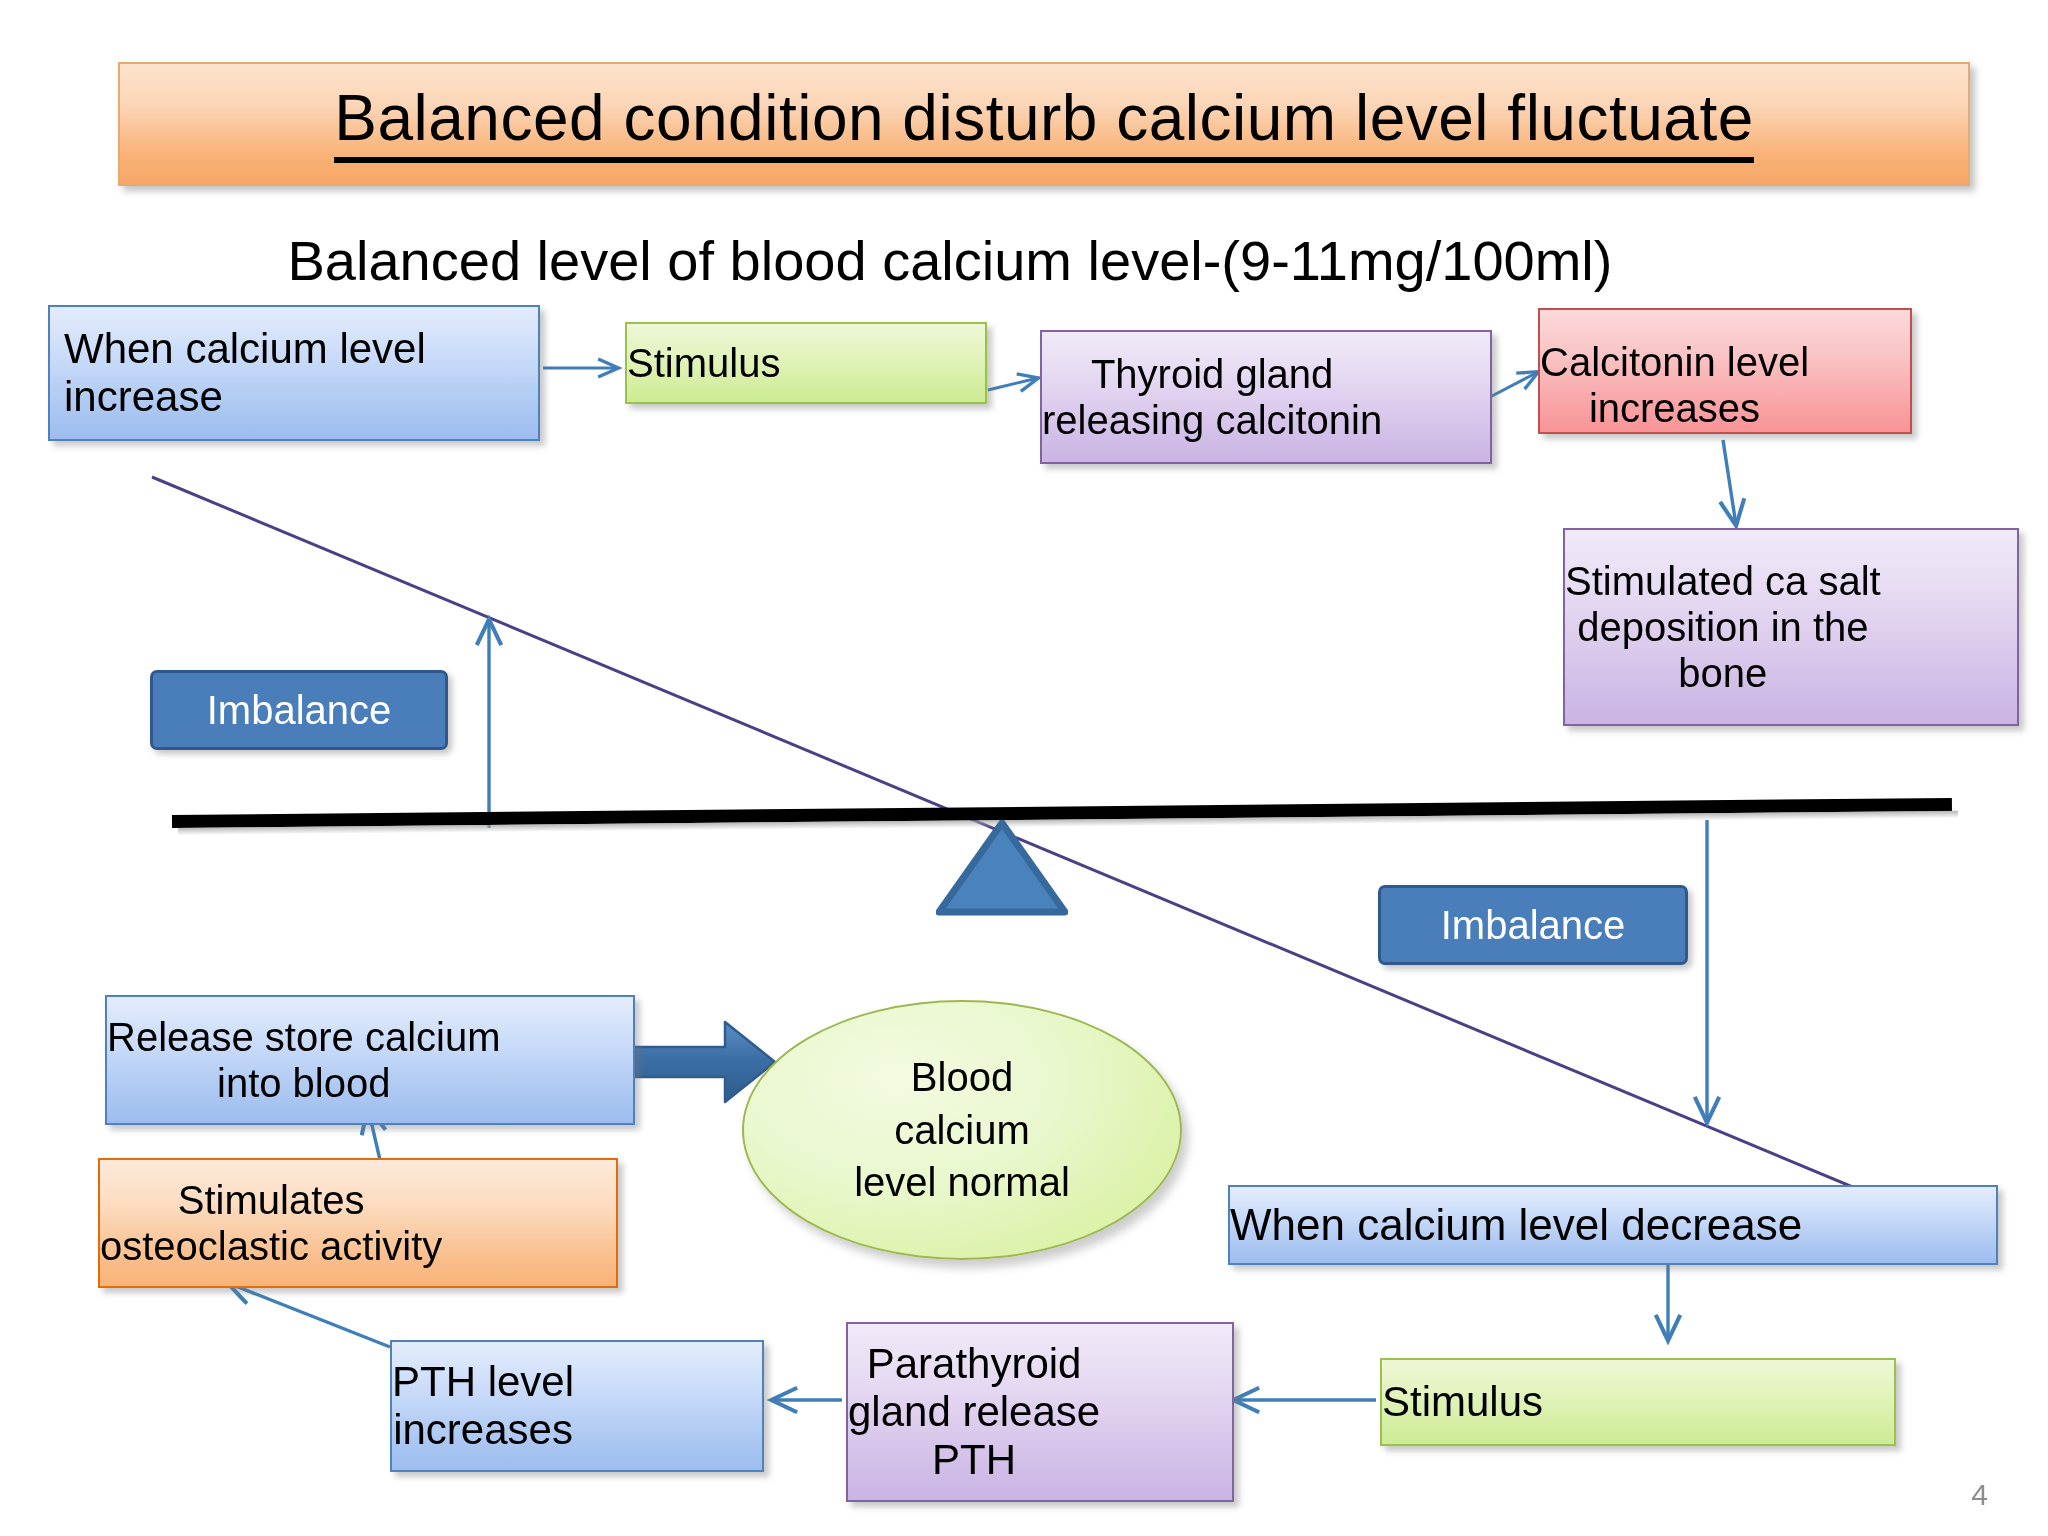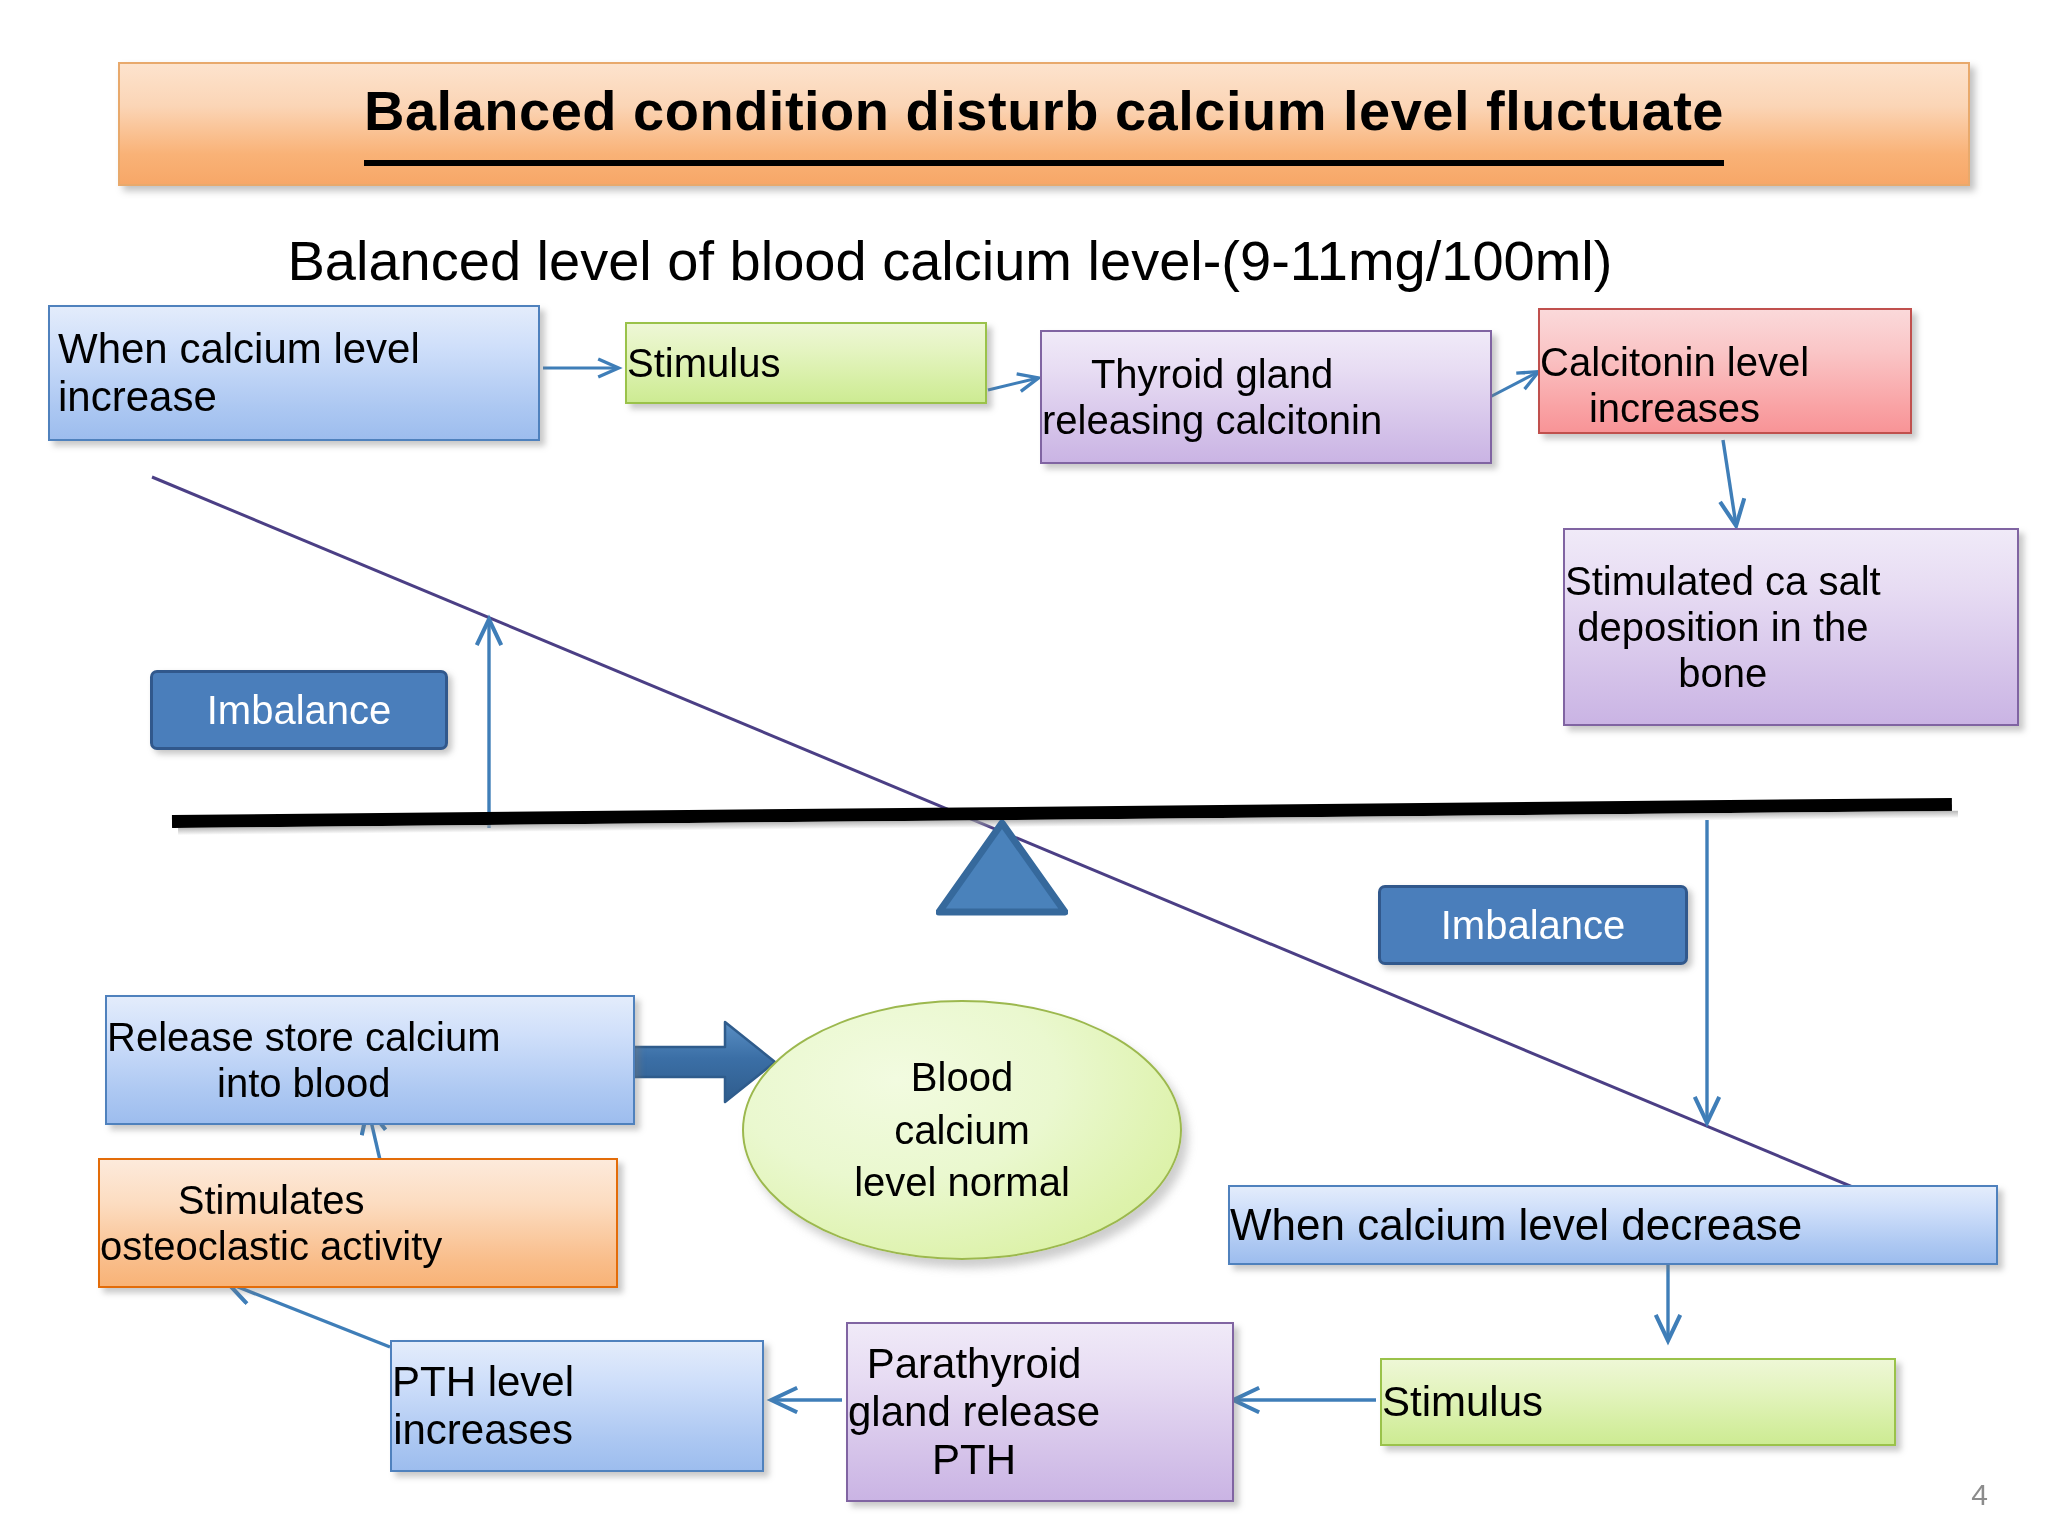--- a/index.html
+++ b/index.html
@@ -31,26 +31,26 @@
     width: 1848px;
     height: 120px;
     background: linear-gradient(to bottom, #fde3cd 0%, #fbd5b6 35%, #f9b277 75%, #f7a768 100%);
     border: 2px solid #e8a96c;
     box-shadow: 5px 5px 7px rgba(120,120,120,0.45);
     display: flex;
     align-items: center;
     justify-content: center;
   }
   .title-text {
-    font-size: 56px;
-    font-weight: bold;
+    font-size: 64px;
+    font-weight: normal;
     color: #000000;
     letter-spacing: 0.5px;
     border-bottom: 6px solid #000000;
-    padding-bottom: 19px;
+    padding-bottom: 4px;
     line-height: 1.05;
     white-space: nowrap;
   }
 
   
   .subtitle {
     position: absolute;
     left: 190px;
     top: 228px;
     width: 1520px;
@@ -256,21 +256,21 @@
     <div class="beam-bar"></div>
     <div class="beam-shadow"></div>
   </div>
 
   <div class="fulcrum">
     <svg width="132" height="96" viewBox="0 0 132 96" xmlns="http://www.w3.org/2000/svg">
       <polygon points="66,3 129,92 3,92" fill="#4a82bb" stroke="#36699c" stroke-width="7" stroke-linejoin="round"></polygon>
     </svg>
   </div>
 
-  <div class="box box-blue" style="left:48px; top:305px; width:492px; height:136px; font-size:42px; justify-content:flex-start; text-align:left; padding-left:8px;">
+  <div class="box box-blue" style="left:48px; top:305px; width:492px; height:136px; font-size:42px; justify-content:flex-start; text-align:left; padding-left:14px;">
     <span style="display:block;">
       <span>When calcium level</span><br>
       <span>increase</span>
     </span>
   </div>
 
   <div class="box box-green" style="left:625px; top:322px; width:362px; height:82px; font-size:40px;">
     <span>Stimulus</span>
   </div>
 

